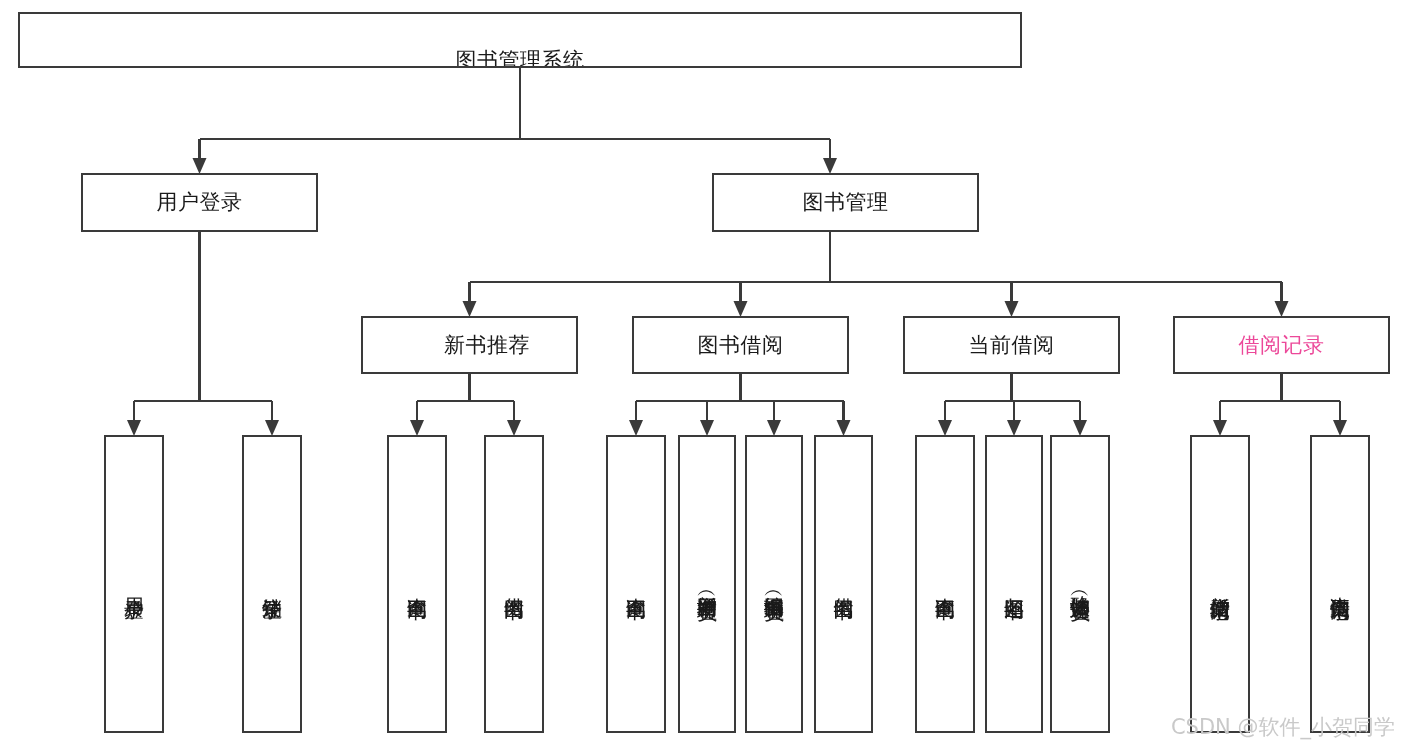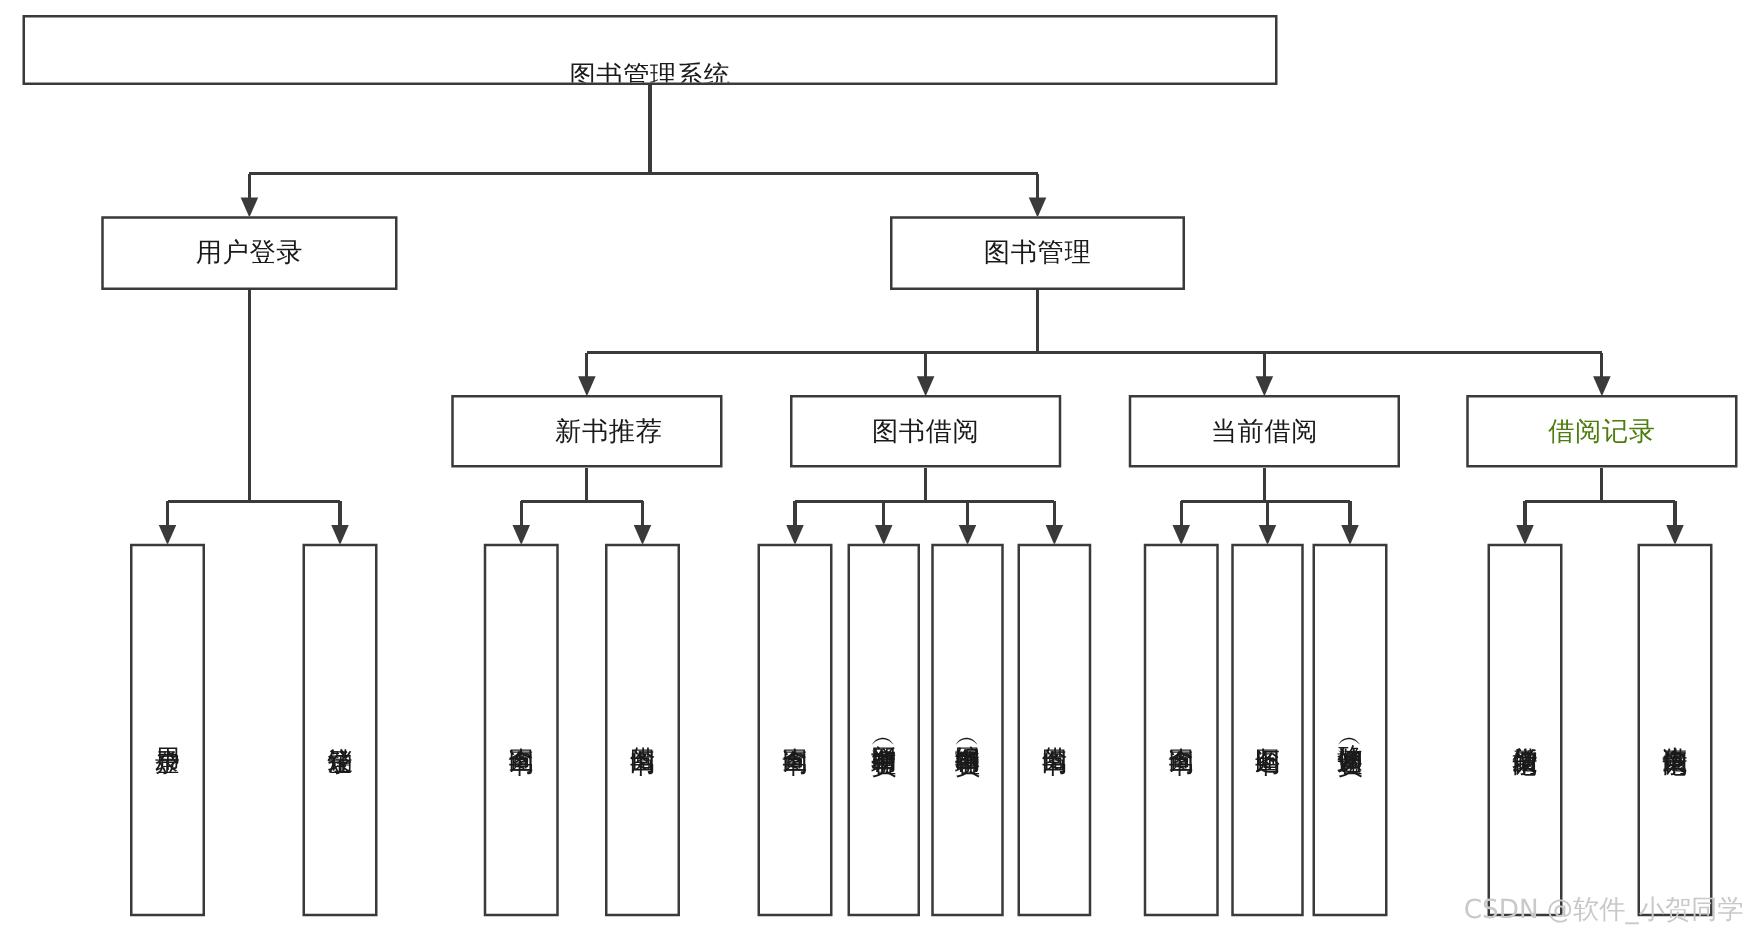--- a/index.html
+++ b/index.html
@@ -116,34 +116,34 @@
       <line x1="1340" y1="401" x2="1340" y2="421" stroke="#3a3a3a" stroke-width="2.5" shape-rendering="crispEdges"></line>
       <polygon points="1333,420 1347,420 1340,436" fill="#3a3a3a"></polygon>
     </svg>
   <div id="nodes">
       <div class="node" style="left: 18px; top: 12px; width: 1004px; height: 56px; border-color: rgb(58, 58, 58); background: rgb(255, 255, 255);">
         <span class="node-label" style="color: rgb(26, 26, 26); margin-top: 40px;">图书管理系统</span>
       </div>
       <div class="node" style="left: 81px; top: 173px; width: 237px; height: 59px; border-color: rgb(58, 58, 58); background: rgb(255, 255, 255);">
         <span class="node-label" style="color: rgb(26, 26, 26);">用户登录</span>
       </div>
-      <div class="node" style="left: 712px; top: 173px; width: 236px; height: 59px; border-color: rgb(58, 58, 58); background: rgb(255, 255, 255); font-family: Liberation Serif, serif;">
+      <div class="node" style="left: 712px; top: 173px; width: 267px; height: 59px; border-color: rgb(58, 58, 58); background: rgb(255, 255, 255); font-family: Liberation Serif, serif;">
         <span class="node-label" style="color: rgb(26, 26, 26);">图书管理</span>
       </div>
       <div class="node" style="left: 361px; top: 316px; width: 217px; height: 58px; border-color: rgb(58, 58, 58); background: rgb(255, 255, 255);">
         <span class="node-label" style="color: rgb(26, 26, 26); margin-left: 35px;">新书推荐</span>
       </div>
       <div class="node" style="left: 632px; top: 316px; width: 217px; height: 58px; border-color: rgb(58, 58, 58); background: rgb(255, 255, 255); font-family: Liberation Serif, serif;">
         <span class="node-label" style="color: rgb(26, 26, 26);">图书借阅</span>
       </div>
       <div class="node" style="left: 903px; top: 316px; width: 217px; height: 58px; border-color: rgb(58, 58, 58); background: rgb(255, 255, 255);">
         <span class="node-label" style="color: rgb(26, 26, 26);">当前借阅</span>
       </div>
       <div class="node" style="left: 1173px; top: 316px; width: 217px; height: 58px; border-color: rgb(58, 58, 58); background: rgb(255, 255, 255);">
-        <span class="node-label" style="color: #4d7c0f;">借阅记录</span>
+        <span class="node-label" style="color: #ec4899;">借阅记录</span>
       </div>
       <div class="node vertical" style="left: 104px; top: 435px; width: 60px; height: 298px; border-color: rgb(58, 58, 58); background: rgb(255, 255, 255);">
         <span class="node-label" style="color: rgb(26, 26, 26);">用户登录</span>
       </div>
       <div class="node vertical" style="left: 242px; top: 435px; width: 60px; height: 298px; border-color: rgb(58, 58, 58); background: rgb(255, 255, 255);">
         <span class="node-label" style="color: rgb(26, 26, 26);">注销登录</span>
       </div>
       <div class="node vertical" style="left: 387px; top: 435px; width: 60px; height: 298px; border-color: rgb(58, 58, 58); background: rgb(255, 255, 255);">
         <span class="node-label" style="color: rgb(26, 26, 26);">查询图书</span>
       </div>

